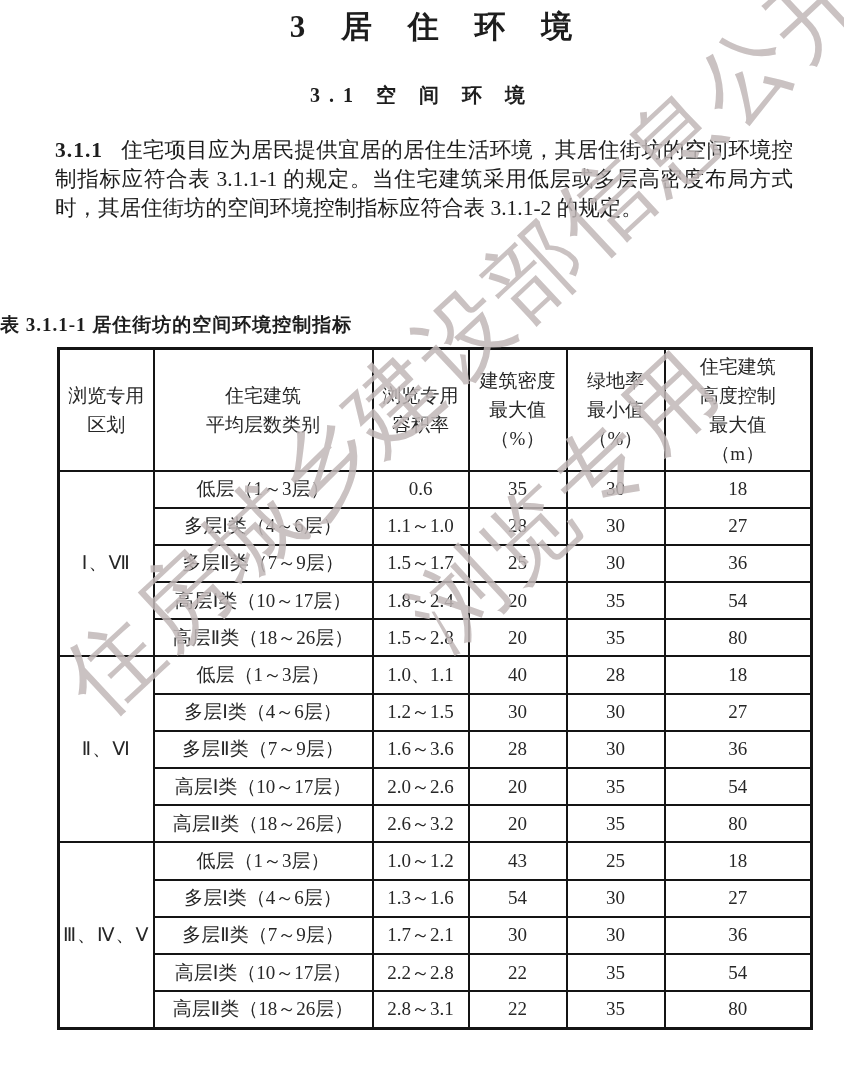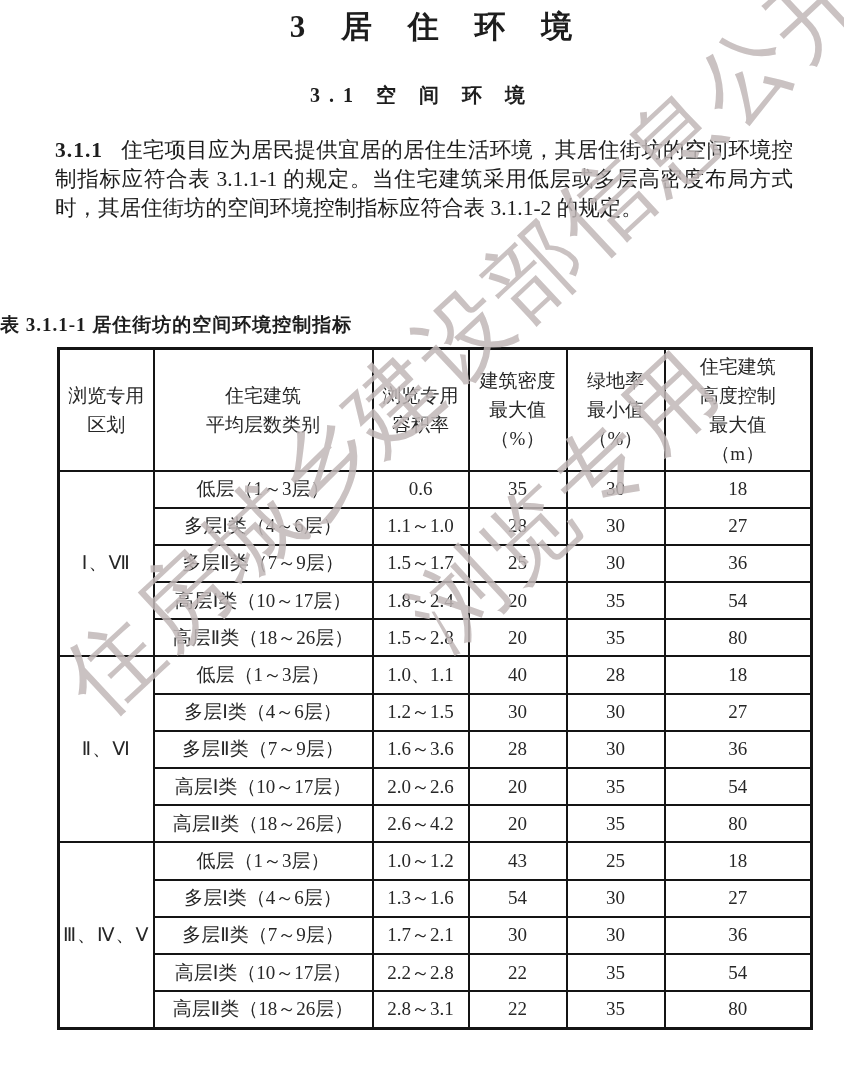--- a/index.html
+++ b/index.html
@@ -191,21 +191,21 @@
         </tr>
         <tr>
           <td>高层Ⅰ类（10～17层）</td>
           <td>2.0～2.6</td>
           <td>20</td>
           <td>35</td>
           <td>54</td>
         </tr>
         <tr>
           <td>高层Ⅱ类（18～26层）</td>
-          <td>2.6～4.2</td>
+          <td>2.6～3.2</td>
           <td>20</td>
           <td>35</td>
           <td>80</td>
         </tr>
         <tr>
           <td rowspan="5" class="zone-cell">Ⅲ、Ⅳ、Ⅴ</td>
           <td>低层（1～3层）</td>
           <td>1.0～1.2</td>
           <td>43</td>
           <td>25</td>

